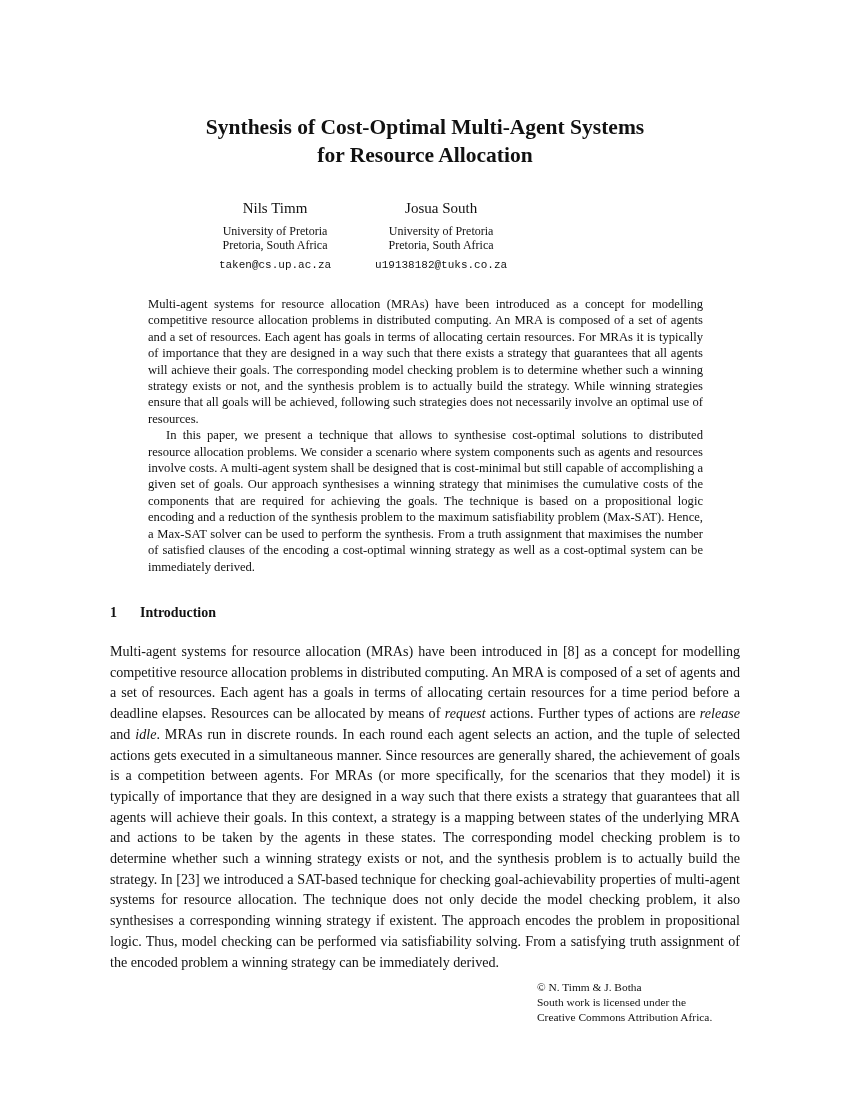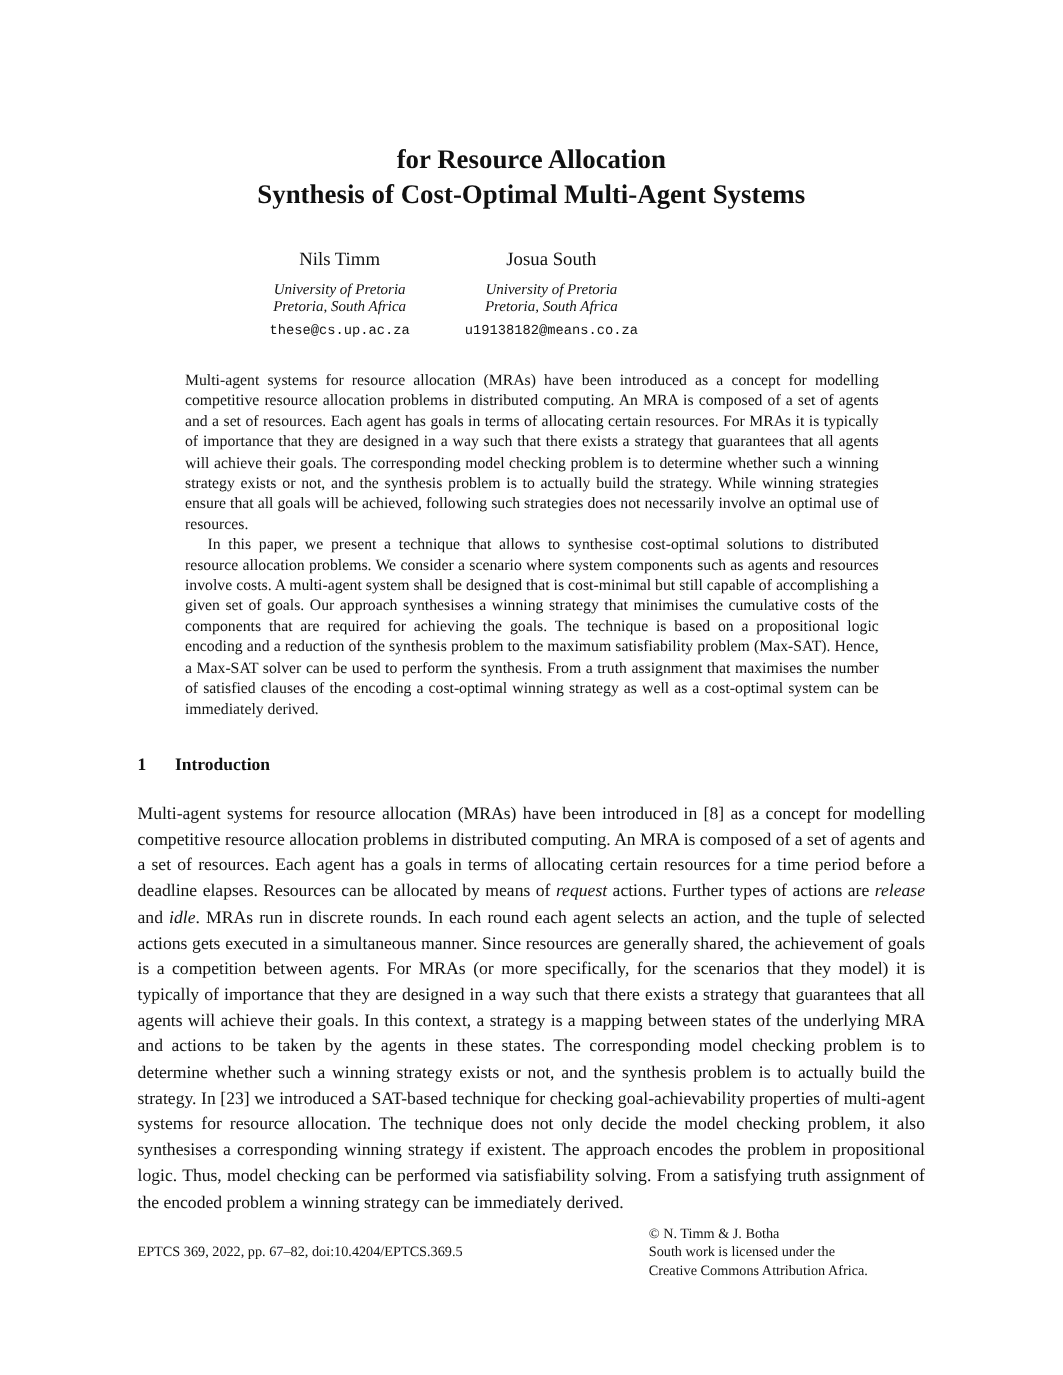--- a/index.html
+++ b/index.html
@@ -3,71 +3,70 @@
 <meta charset="utf-8">
 <style>
   html, body { margin: 0; padding: 0; background: #ffffff; }
   body { width: 850px; height: 1100px; position: relative; overflow: hidden;
          font-family: "Liberation Serif", "DejaVu Serif", serif; color: #111; }
   .title { position: absolute; top: 113px; left: 0; width: 850px; text-align: center;
            font-weight: bold; font-size: 21.5px; line-height: 28px; }
   .authors { position: absolute; top: 198px; left: 0; width: 726px; display: flex; justify-content: center; }
   .author { text-align: center; margin: 0 22px; }
   .author .name { font-size: 15px; line-height: 20px; margin-bottom: 6px; }
-  .author .aff { font-size: 12px; line-height: 14px; font-style: italic; }
+  .author .aff { font-size: 12px; line-height: 14px; }
   .author .email { font-family: "Liberation Mono", "DejaVu Sans Mono", monospace; font-size: 11px; margin-top: 7px; }
   .abstract { position: absolute; top: 296px; left: 148px; width: 555px;
               font-size: 12.6px; line-height: 16.4px; text-align: justify; }
   .abstract p { margin: 0; }
   .abstract p + p { text-indent: 18px; }
   .section-heading { position: absolute; top: 605px; left: 110px; font-weight: bold; font-size: 14px; }
   .section-heading .num { display: inline-block; width: 30px; }
   .body-text { position: absolute; top: 641px; left: 110px; width: 630px;
                font-size: 14.1px; line-height: 20.7px; text-align: justify; hyphens: auto; }
   .body-text p { margin: 0; }
   .footer-left { position: absolute; top: 995px; left: 110px; font-size: 11.4px; line-height: 15px; }
-  .footer-right { position: absolute; top: 980px; left: 519px; font-size: 11.4px; line-height: 15px; }
+  .footer-right { position: absolute; top: 980px; left: 537px; font-size: 11.4px; line-height: 15px; }
 </style>
 </head>
 <body>
 
 <div class="title">
+  <div>Synthesis of Cost-Optimal Multi-Agent Systems</div>
   <div>for Resource Allocation</div>
-  <div>Synthesis of Cost-Optimal Multi-Agent Systems</div>
 </div>
 
 <div class="authors">
   <div class="author">
     <div class="name">Nils Timm</div>
     <div class="aff">University of Pretoria</div>
     <div class="aff">Pretoria, South Africa</div>
-    <div class="email">these@cs.up.ac.za</div>
+    <div class="email">taken@cs.up.ac.za</div>
   </div>
   <div class="author">
     <div class="name">Josua South</div>
     <div class="aff">University of Pretoria</div>
     <div class="aff">Pretoria, South Africa</div>
-    <div class="email">u19138182@means.co.za</div>
+    <div class="email">u19138182@tuks.co.za</div>
   </div>
 </div>
 
 <div class="abstract">
   <p>Multi-agent systems for resource allocation (MRAs) have been introduced as a concept for modelling competitive resource allocation problems in distributed computing. An MRA is composed of a set of agents and a set of resources. Each agent has goals in terms of allocating certain resources. For MRAs it is typically of importance that they are designed in a way such that there exists a strategy that guarantees that all agents will achieve their goals. The corresponding model checking problem is to determine whether such a winning strategy exists or not, and the synthesis problem is to actually build the strategy. While winning strategies ensure that all goals will be achieved, following such strategies does not necessarily involve an optimal use of resources.</p>
   <p>In this paper, we present a technique that allows to synthesise cost-optimal solutions to distributed resource allocation problems. We consider a scenario where system components such as agents and resources involve costs. A multi-agent system shall be designed that is cost-minimal but still capable of accomplishing a given set of goals. Our approach synthesises a winning strategy that minimises the cumulative costs of the components that are required for achieving the goals. The technique is based on a propositional logic encoding and a reduction of the synthesis problem to the maximum satisfiability problem (Max-SAT). Hence, a Max-SAT solver can be used to perform the synthesis. From a truth assignment that maximises the number of satisfied clauses of the encoding a cost-optimal winning strategy as well as a cost-optimal system can be immediately derived.</p>
 </div>
 
 <div class="section-heading">
   <span class="num">1</span><span>Introduction</span>
 </div>
 
 <div class="body-text">
   <p><span>Multi-agent systems for resource allocation (MRAs) have been introduced in [8] as a concept for modelling competitive resource allocation problems in distributed computing. An MRA is composed of a set of agents and a set of resources. Each agent has a goals in terms of allocating certain resources for a time period before a deadline elapses. Resources can be allocated by means of </span><em>request</em><span> actions. Further types of actions are </span><em>release</em><span> and </span><em>idle</em><span>. MRAs run in discrete rounds. In each round each agent selects an action, and the tuple of selected actions gets executed in a simultaneous manner. Since resources are generally shared, the achievement of goals is a competition between agents. For MRAs (or more specifically, for the scenarios that they model) it is typically of importance that they are designed in a way such that there exists a strategy that guarantees that all agents will achieve their goals. In this context, a strategy is a mapping between states of the underlying MRA and actions to be taken by the agents in these states. The corresponding model checking problem is to determine whether such a winning strategy exists or not, and the synthesis problem is to actually build the strategy. In [23] we introduced a SAT-based technique for checking goal-achievability properties of multi-agent systems for resource allocation. The technique does not only decide the model checking problem, it also synthesises a corresponding winning strategy if existent. The approach encodes the problem in propositional logic. Thus, model checking can be performed via satisfiability solving. From a satisfying truth assignment of the encoded problem a winning strategy can be immediately derived.</span></p>
 </div>
 
 <div class="footer-left">
-  <div>EPTCS 369, 2022, pp. 67–82, doi:10.4204/EPTCS.369.5</div>
 </div>
 
 <div class="footer-right">
   <div>© N. Timm &amp; J. Botha</div>
   <div>South work is licensed under the</div>
   <div>Creative Commons Attribution Africa.</div>
 </div>
 
 </body></html>

